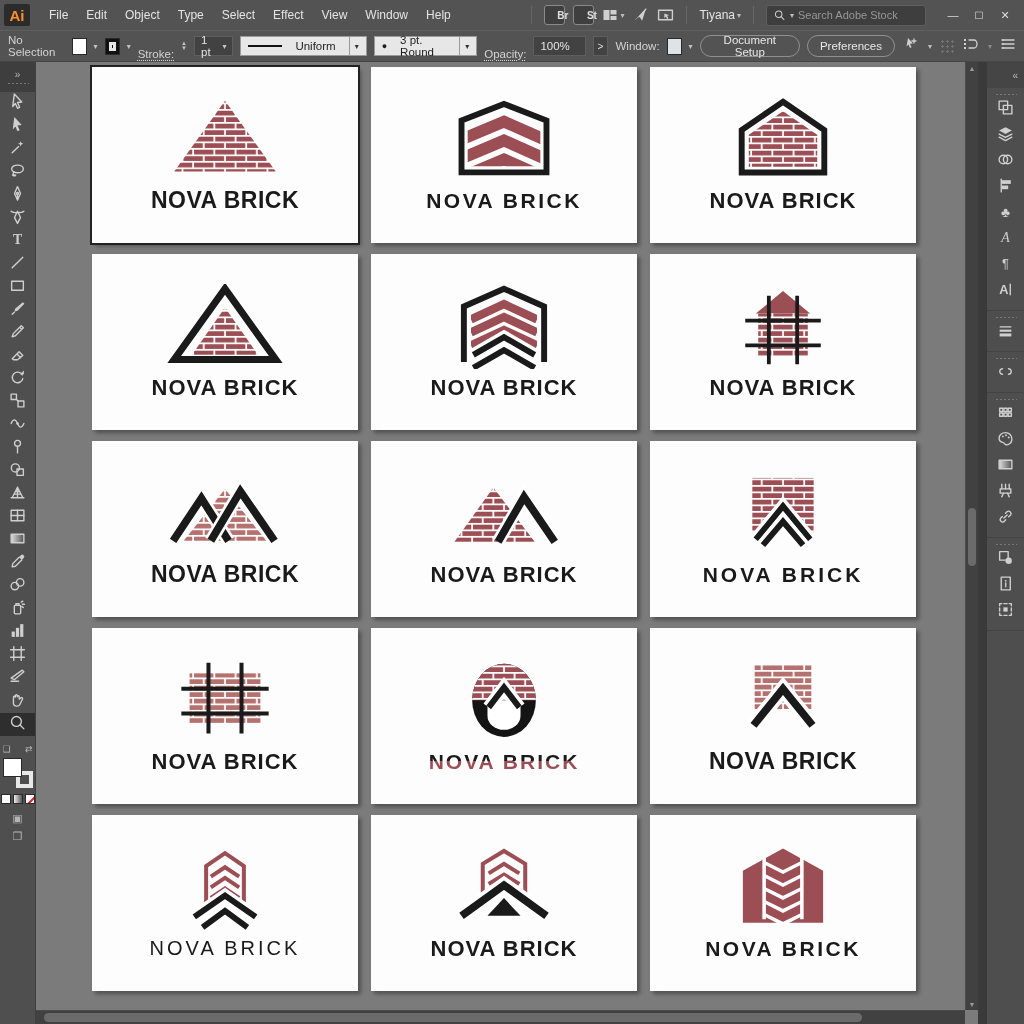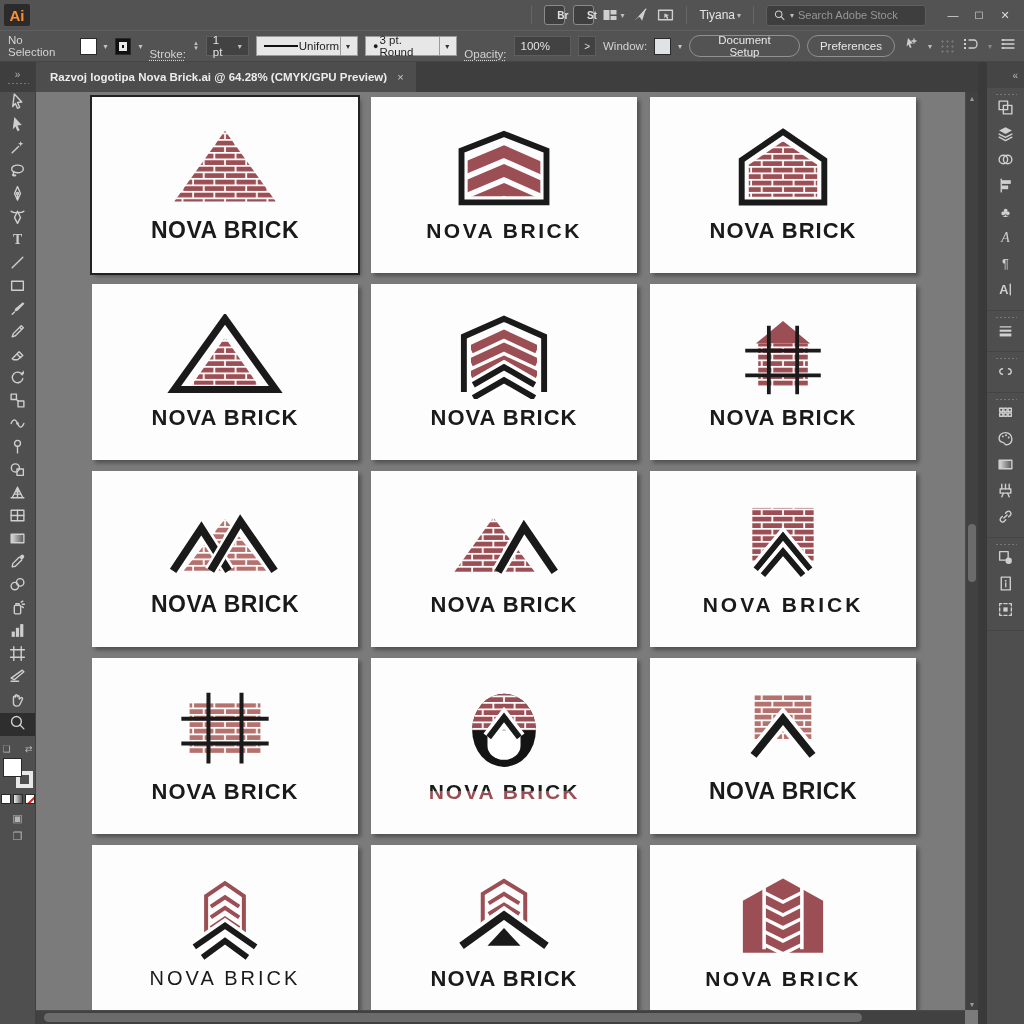--- a/index.html
+++ b/index.html
@@ -28,21 +28,21 @@
   .cb-label { color:#d3d3d3; font-size:11.5px; }
   .cb-label.u { text-decoration:underline dotted; text-underline-offset:2px;margin-top:16px; }
   .swatch { width:17px; height:17px; border:1px solid #2a2a2a; }
   .swatch.fill { background:#ffffff; }
   .swatch.stroke { background:#111; position:relative; }
   .swatch.stroke::after { content:""; position:absolute; inset:3px; border:3px solid #e8e8e8; }
   .swatch.style { background:#dfe3e6; }
   .cb-chev { color:#c4c4c4; font-size:8px; }
   .stepper { display:flex; flex-direction:column; color:#c4c4c4; font-size:6px; line-height:5px; }
   .dark-field { height:20px; background:#424242; border:1px solid #5e5e5e; color:#e3e3e3; font-size:11.5px; display:flex; align-items:center; padding:0 6px; gap:6px; }
-  .light-dd { height:20px; background:#e7e7e7; border:1px solid #9a9a9a; color:#1e1e1e; font-size:11.5px; display:flex; align-items:center; padding:0 7px; gap:1px; }
+  .light-dd { height:20px; background:#e7e7e7; border:1px solid #9a9a9a; color:#1e1e1e; font-size:11.5px; display:flex; align-items:center; padding:0 7px; gap:13px; }
   .light-dd .linePrev { width:34px; height:2px; background:#111; }
   .light-dd .dot { font-size:9px; }
   .light-dd .dchev { font-size:8px; color:#333; border-left:1px solid #9a9a9a; padding-left:5px; height:100%; display:flex; align-items:center; }
   .cb-btn { height:22px; border:1px solid #909090; border-radius:11px; background:transparent; color:#e8e8e8; font-size:11.5px; padding:0 12px; display:flex; align-items:center; }
   .gt-btn { height:20px; width:18px; background:#424242; border:1px solid #5e5e5e; color:#ddd; font-size:10px; display:flex; align-items:center; justify-content:center; }
   .cb-icons { display:flex; align-items:center; gap:8px; margin-left:auto; color:#cfcfcf; }
   .dots9 { width:14px; height:14px; background-image:radial-gradient(#8a8a8a 1.2px, transparent 1.3px); background-size:5px 5px; opacity:.55; }
 
   
   .main { flex:1; display:grid; grid-template-columns:36px 1fr 9px 37px; grid-template-rows:30px 1fr; min-height:0; }
@@ -134,20 +134,31 @@
       <stop offset="0" stop-color="#ddd"></stop>
         <stop offset="1" stop-color="#555"></stop>
     </linearGradient>
   </defs>
 </svg>
 
 <div class="app">
 
   <div class="menubar">
     <div class="ai-logo">Ai</div>
+    <div id="menu-items" style="display:flex">
+        <span class="menu-item">File</span>
+        <span class="menu-item">Edit</span>
+        <span class="menu-item">Object</span>
+        <span class="menu-item">Type</span>
+        <span class="menu-item">Select</span>
+        <span class="menu-item">Effect</span>
+        <span class="menu-item">View</span>
+        <span class="menu-item">Window</span>
+        <span class="menu-item">Help</span>
+      </div>
     <div class="mb-right">
       <div class="mb-sep"></div>
       <div class="sq-btn">Br</div>
       <div class="sq-btn">St</div>
       <div class="mb-icon">
         <svg class="dicon" viewBox="0 0 16 16" width="16" height="16">
             <rect class="f" x="1.5" y="3" width="6" height="10"></rect>
             <rect class="f" x="8.5" y="3" width="6" height="4.5"></rect>
             <rect class="f" x="8.5" y="9" width="6" height="4"></rect>
           </svg>
@@ -434,26 +445,20 @@
           <span class="c"></span>
           <span class="g"></span>
           <span class="n"></span>
         </div>
         <div class="mode-icon">▣</div>
         <div class="mode-icon">❐</div>
       </div>
     </div>
 
     <div class="canvas-col">
-      <div class="tabbar">
-        <div class="doc-tab">
-          <span class="t">Razvoj logotipa Nova Brick.ai @ 64.28% (CMYK/GPU Preview)</span>
-          <span class="x">×</span>
-        </div>
-      </div>
       <div class="canvas">
         <div class="boards" id="boards">
             <div class="artboard sel">
               <div class="logo">
                 <svg viewBox="0 0 100 72" width="118" height="85">
                   <path d="M50 4 93 64H7Z" fill="url(#pb)"></path>
                 </svg>
                 <div class="logo-text t-grunge">NOVA BRICK</div>
               </div>
             </div>

